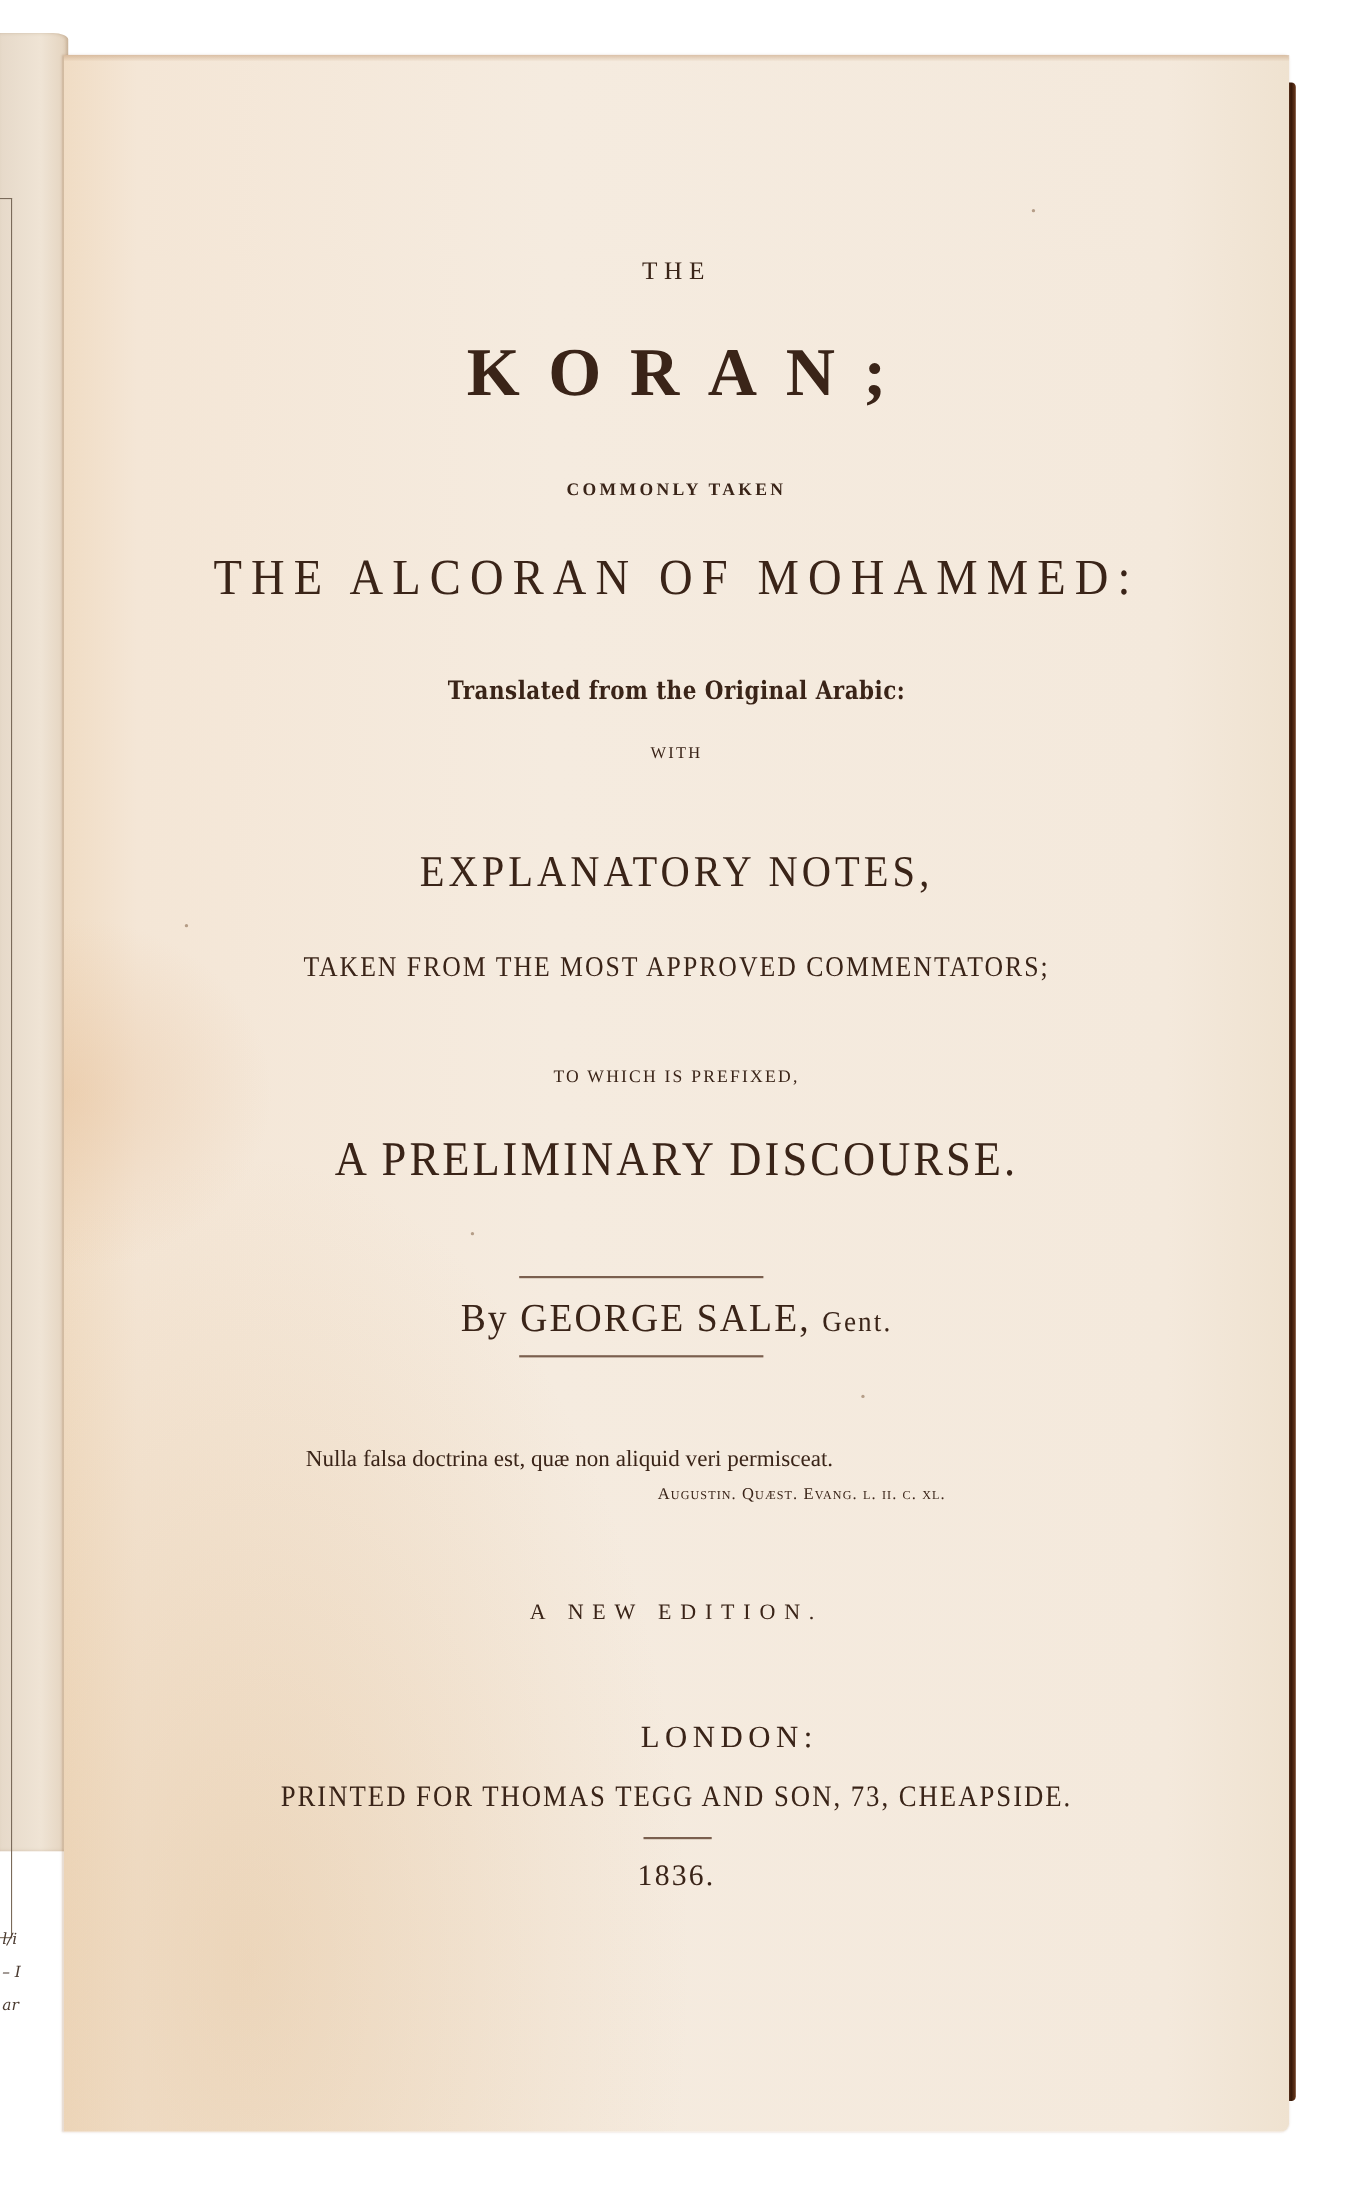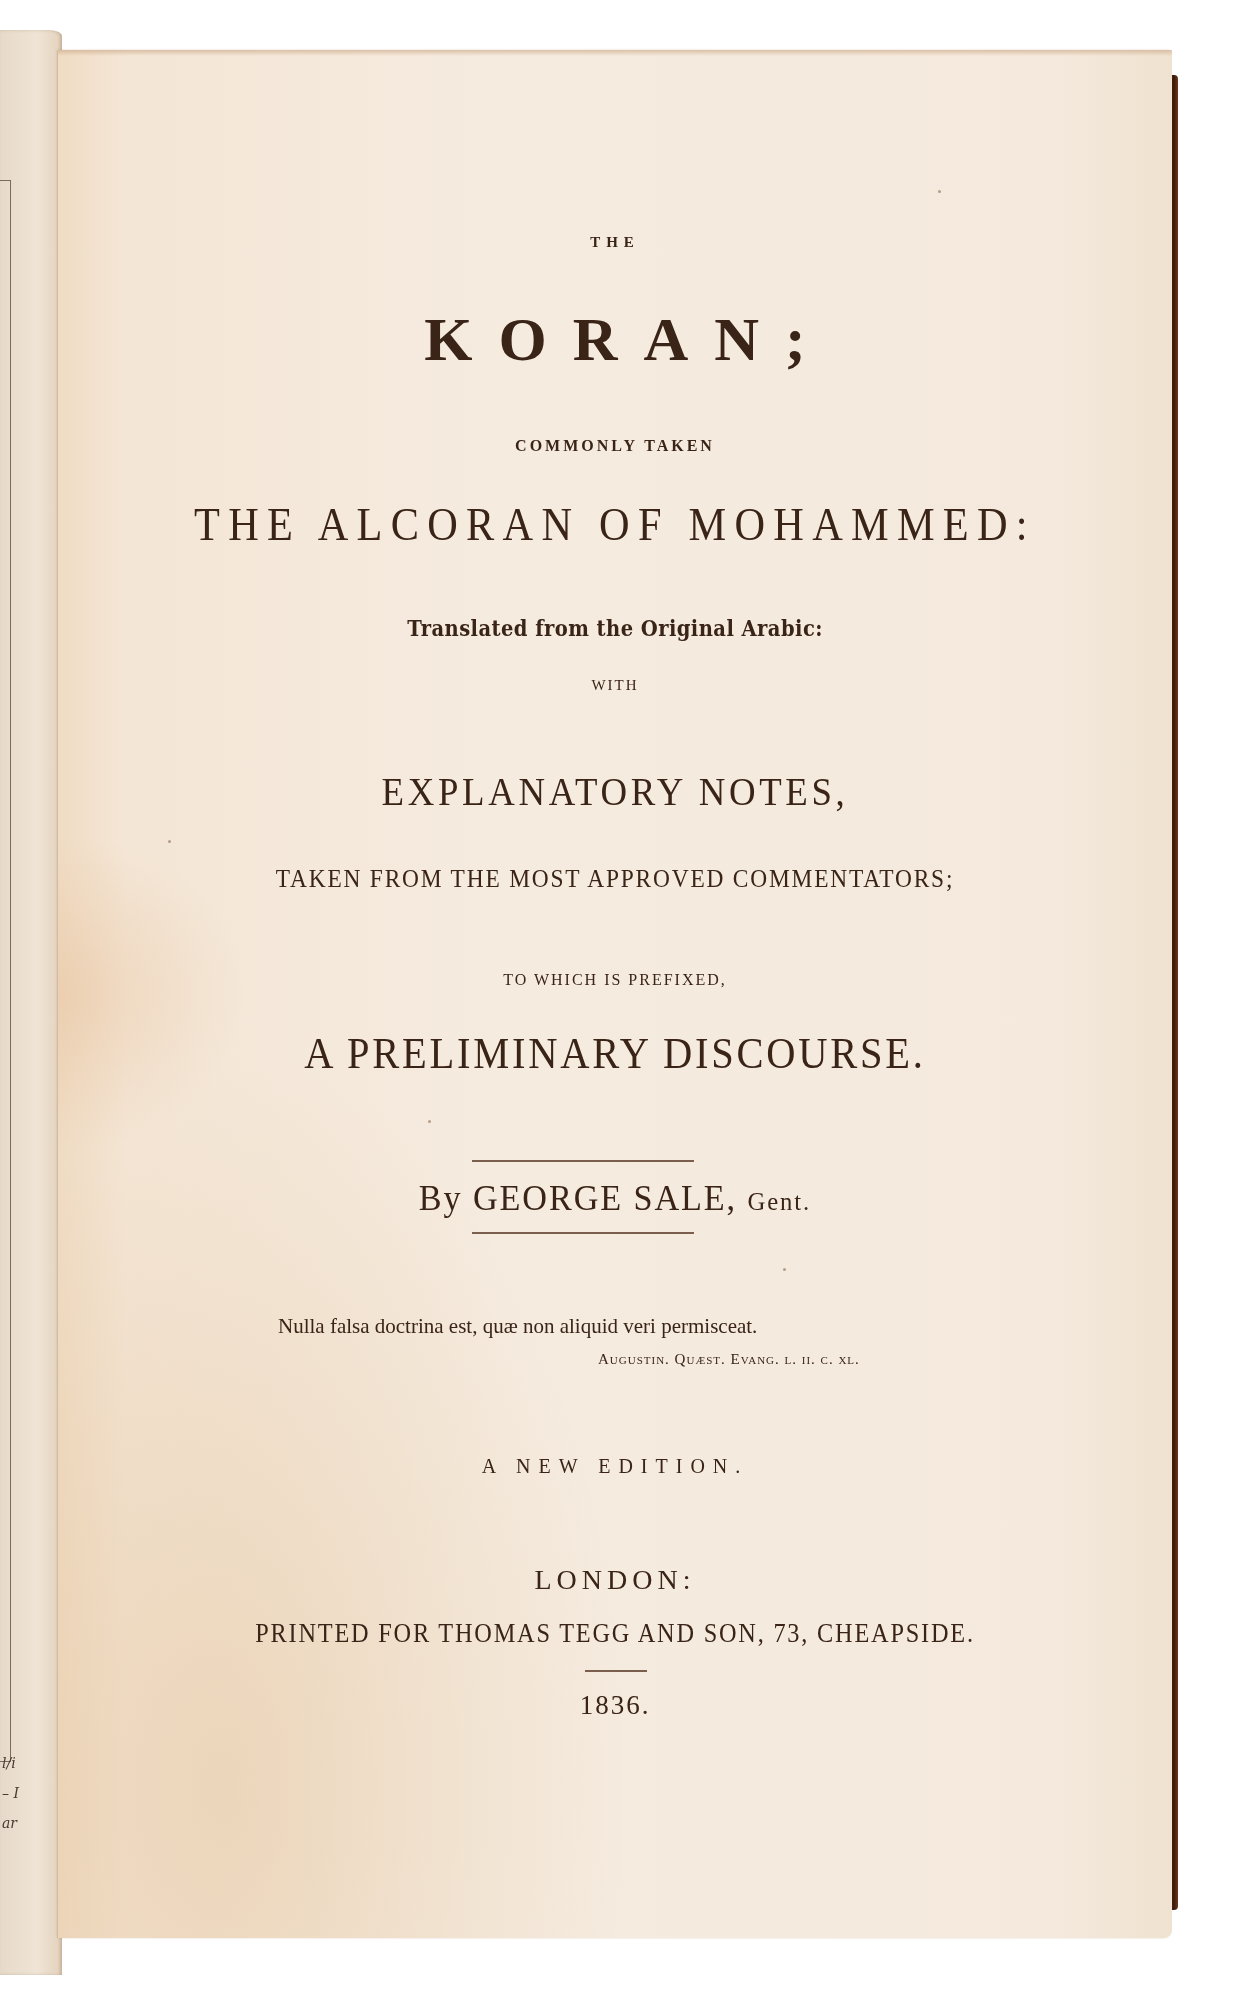--- a/index.html
+++ b/index.html
@@ -13,21 +13,21 @@
   body {
     position: relative;
     font-family: "Liberation Serif", "DejaVu Serif", serif;
     color: #3a2418;
   }
   .left-page {
     position: absolute;
     left: 0;
     top: 30px;
     width: 62px;
-    height: 1945px;
+    height: 1653px;
     background: linear-gradient(to right, #e6d9c9 0%, #efe4d5 60%, #e3d2bd 100%);
     border-top-right-radius: 14px 6px;
     box-shadow: inset -2px 0 3px rgba(120, 80, 40, 0.25);
   }
   .left-page .frame-line {
     position: absolute;
     left: 0;
     top: 150px;
     width: 10px;
     height: 1580px;
@@ -75,23 +75,23 @@
   }
   .line {
     position: absolute;
     left: 0;
     width: 100%;
     text-align: center;
     white-space: nowrap;
     line-height: 1;
   }
   .the-top {
-    font-size: 15px;
+    font-size: 23px;
     letter-spacing: 6px;
-    font-weight: bold;
+    font-weight: normal;
   }
   .koran {
     font-size: 62px;
     letter-spacing: 26px;
     font-weight: bold;
   }
   .small-caps {
     font-size: 16px;
     letter-spacing: 3px;
     font-weight: bold;
@@ -223,21 +223,21 @@
   </div>
 
   <div class="rule" style="left:414px; width:222px; top:1182px;"></div>
 
   <div class="line motto" style="top:1266px; left:220px; width:auto;">Nulla falsa doctrina est, quæ non aliquid veri permisceat.</div>
 
   <div class="line citation" style="top:1302px; left:540px; width:auto; font-variant:small-caps;font-family:Liberation Serif, serif;">Augustin. Quæst. Evang. l. ii. c. xl.</div>
 
   <div class="line edition" style="top:1406px;">A NEW EDITION.</div>
 
-  <div class="line london" style="top:1516px;">LONDON:</div>
+  <div class="line london" style="top:1516px;padding-left:48px;">LONDON:</div>
 
   <div class="line printed" style="top:1570px;">PRINTED FOR THOMAS TEGG AND SON, 73, CHEAPSIDE.</div>
 
   <div class="rule" style="left:527px; width:62px; top:1620px;"></div>
 
   <div class="line year" style="top:1642px;">1836.</div>
 
   <span class="speck" style="left:880px; top:140px;"></span>
   <span class="speck" style="left:370px; top:1070px;"></span>
   <span class="speck" style="left:725px; top:1218px;"></span>

